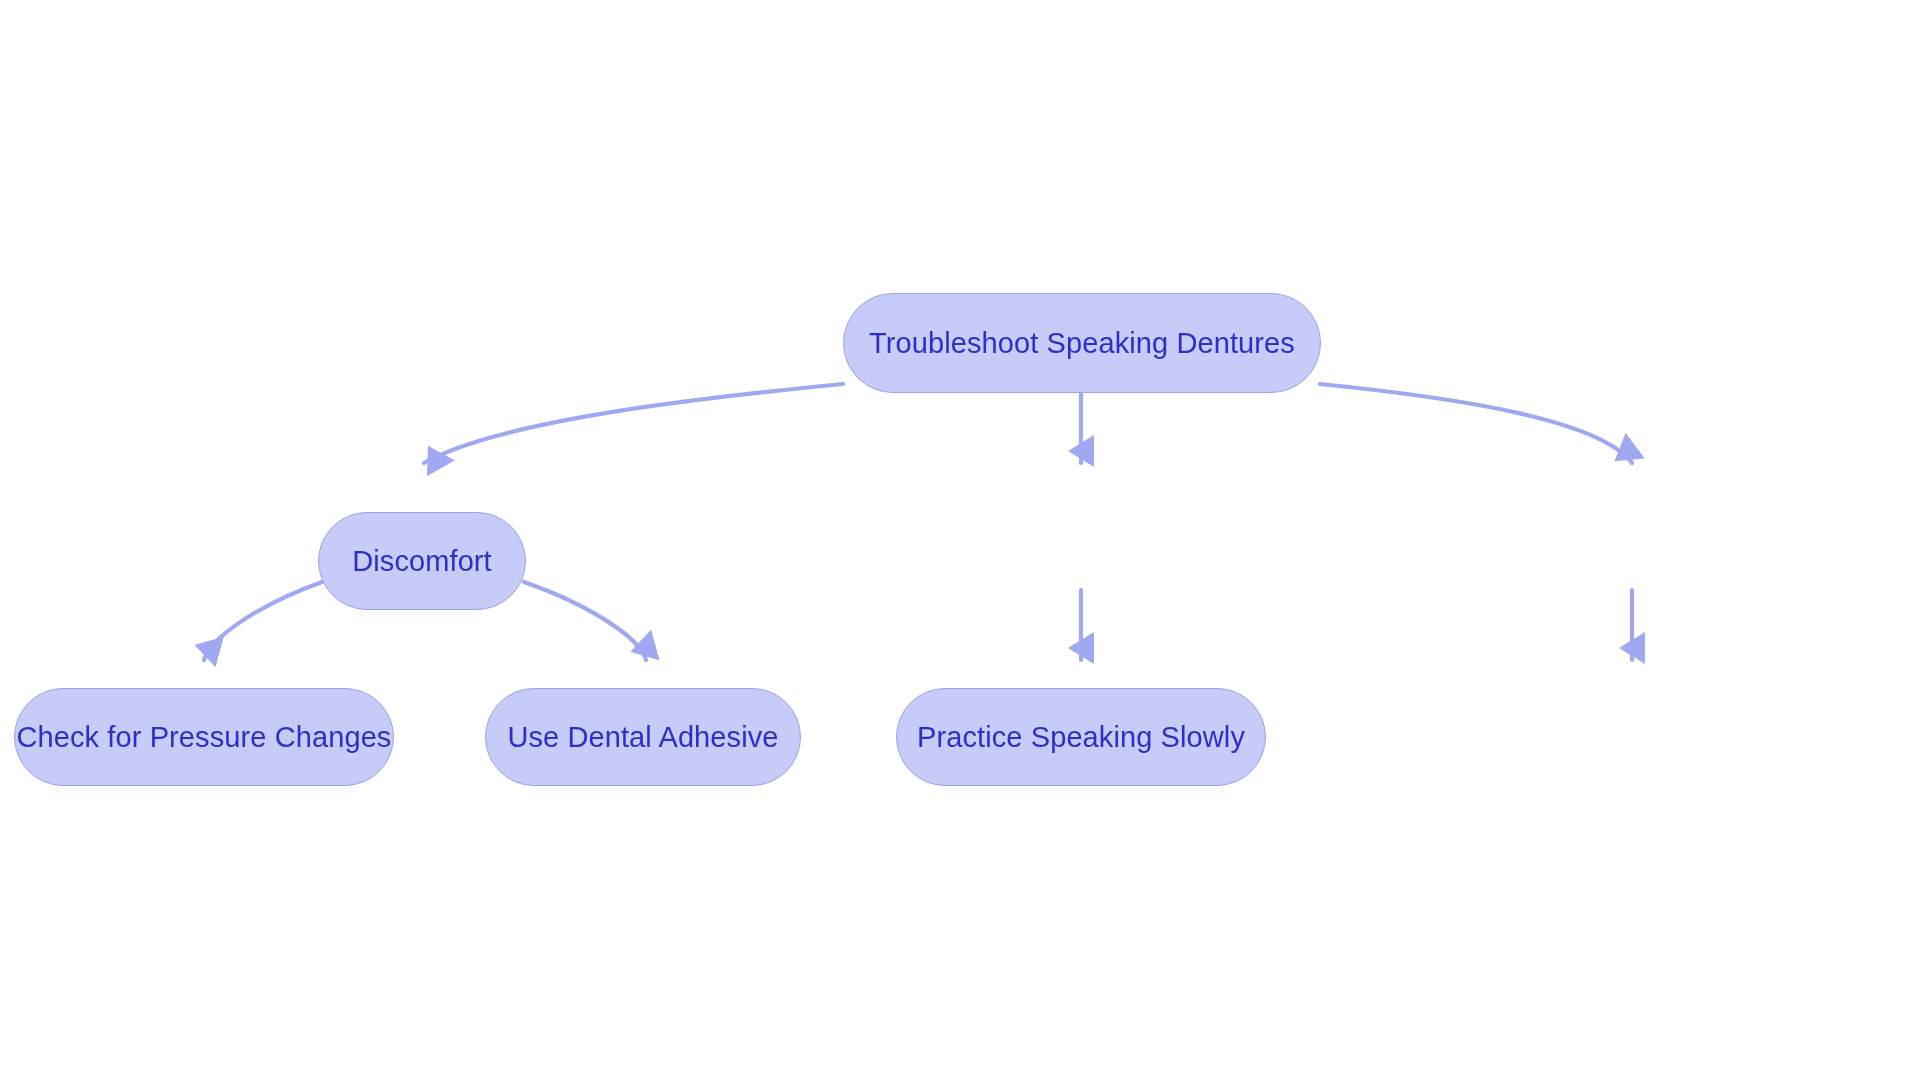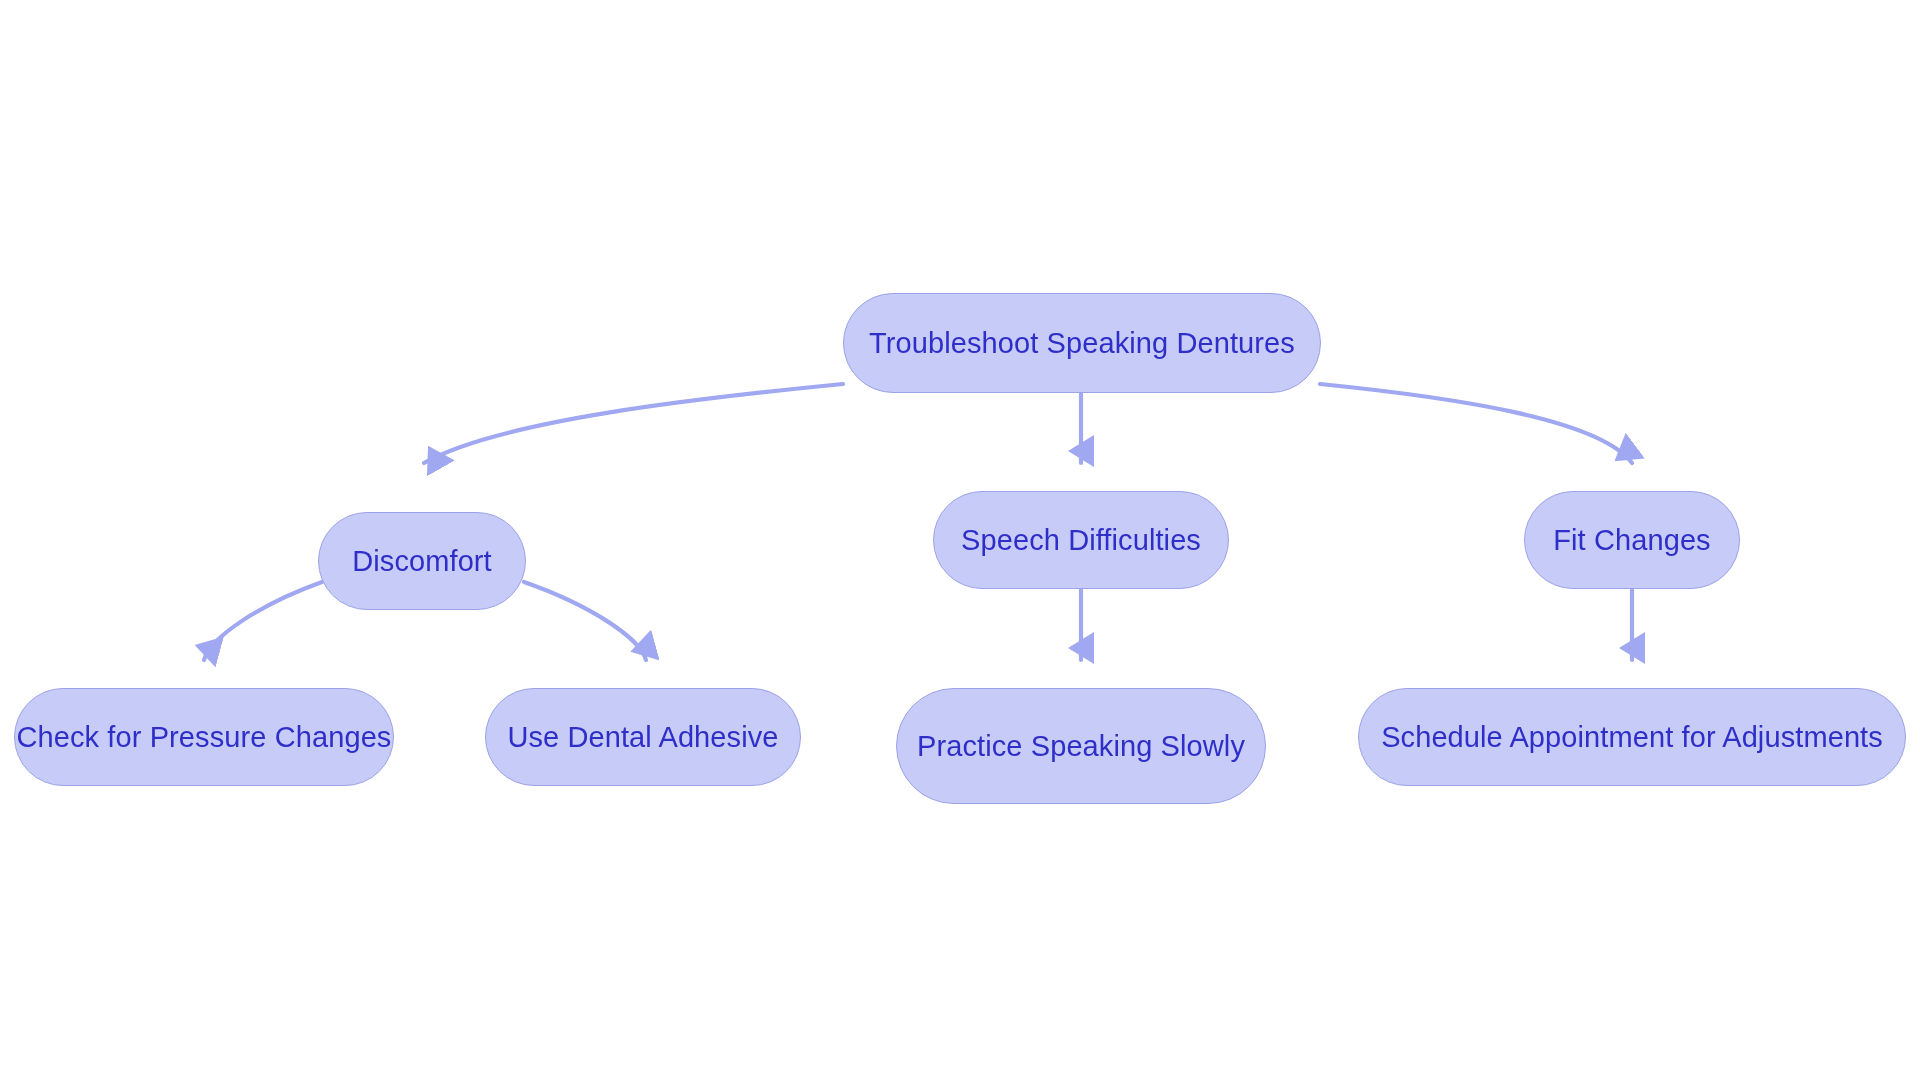--- a/index.html
+++ b/index.html
@@ -77,37 +77,28 @@
   </svg>
 
   <div class="node" style="left: 843px; top: 293px; width: 478px; height: 100px;">
     <span class="node-label">Troubleshoot Speaking Dentures</span>
   </div>
 
   <div class="node" style="left: 318px; top: 512px; width: 208px; height: 98px;">
     <span class="node-label">Discomfort</span>
   </div>
 
-  <div class="node" style="left: 933px; top: 491px; width: 296px; height: 98px;">
-    <span class="node-label">Speech Difficulties</span>
-  </div>
 
-  <div class="node" style="left: 1524px; top: 491px; width: 216px; height: 98px;">
-    <span class="node-label">Fit Changes</span>
-  </div>
 
   <div class="node" style="left: 14px; top: 688px; width: 380px; height: 98px;">
     <span class="node-label">Check for Pressure Changes</span>
   </div>
 
   <div class="node" style="left: 485px; top: 688px; width: 316px; height: 98px;">
     <span class="node-label">Use Dental Adhesive</span>
   </div>
 
-  <div class="node" style="left: 896px; top: 688px; width: 370px; height: 116px;">
+  <div class="node" style="left: 896px; top: 688px; width: 370px; height: 98px;">
     <span class="node-label">Practice Speaking Slowly</span>
   </div>
 
-  <div class="node" style="left: 1358px; top: 688px; width: 548px; height: 98px;">
-    <span class="node-label">Schedule Appointment for Adjustments</span>
-  </div>
 
 </div>
 
 </body></html>

